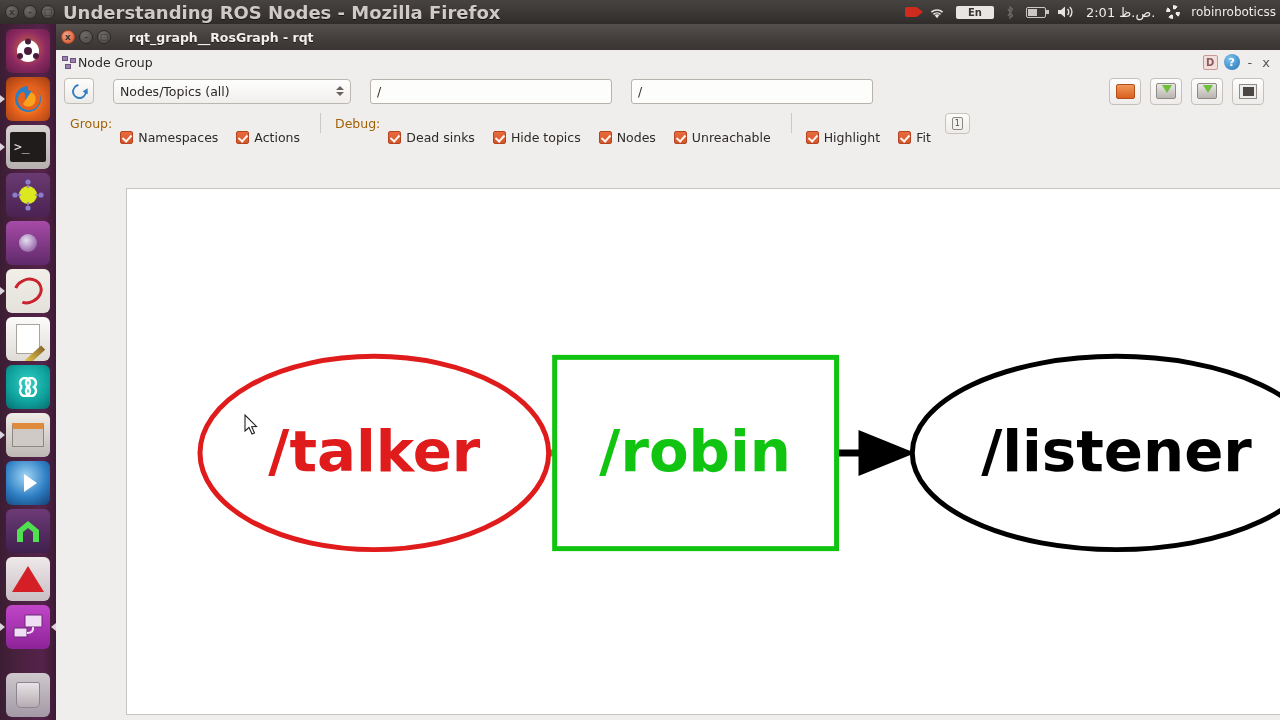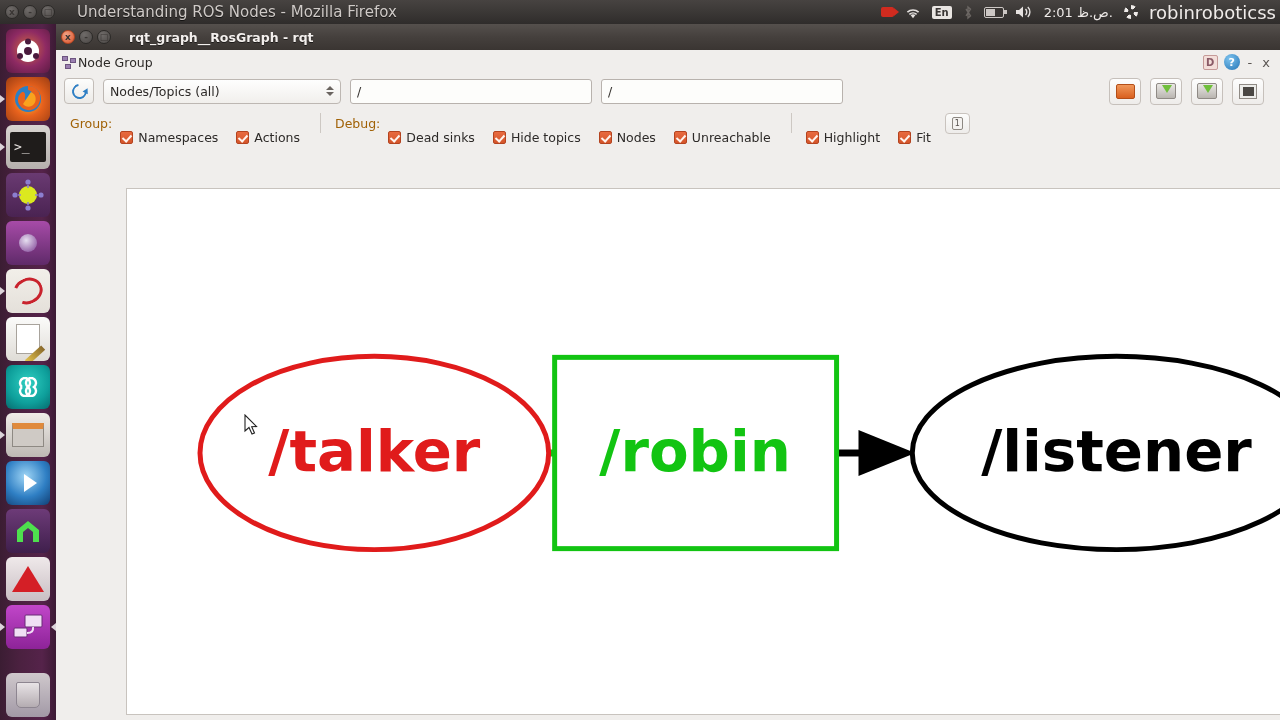--- a/index.html
+++ b/index.html
@@ -18,35 +18,35 @@
     display: flex; align-items: center;
     color: #e6e2e0; font-size: 12.5px;
   }
   .win-btns { display: flex; align-items: center; gap: 4px; margin-left: 5px; }
   .wb { width: 14px; height: 14px; border-radius: 50%;
         background: radial-gradient(circle at 35% 30%, #6f6b69, #4a4644);
         border: 1px solid #2b2927; position: relative; }
   .wb.active { background: radial-gradient(circle at 35% 30%, #f0a184, #d9522a); border-color:#b24420;}
   .wb span { position:absolute; inset:0; color:#3a3634; font-size:9px;
              line-height:12px; text-align:center; font-weight:bold; }
-  #fx-title { margin-left: 22px; color: #cfcac7; font-size: 15px; font-weight: normal;
+  #fx-title { margin-left: 8px; color: #cfcac7; font-size: 18px; font-weight: bold;
               text-shadow: 0 1px 0 rgba(0,0,0,.6); }
   #tray { margin-left: auto; display: flex; align-items: center; gap: 11px; padding-right: 4px; }
   #tray .ti { display:flex; align-items:center; justify-content:center; height:24px; }
   .rec-dot { width:13px; height:10px; background:#d02b1f; border-radius:2px; position:relative;}
   .rec-dot:after{content:"";position:absolute;right:-5px;top:1px;border-left:5px solid #d02b1f;
                  border-top:4px solid transparent;border-bottom:4px solid transparent;}
   .kbd-en { background:#e9e5e2; color:#3a3634; font-size:10px; font-weight:bold;
-            border-radius:2px; padding:1px 3px; line-height:11px;}
+            border-radius:2px; padding:1px 12px; line-height:11px;}
   .batt { width:20px;height:11px;border:1.5px solid #ccc7c4;border-radius:2px;position:relative;
           background:#3a3634;}
   .batt:after{content:"";position:absolute;right:-4px;top:2.5px;width:3px;height:4px;background:#ccc7c4;}
   .batt i{position:absolute;left:1px;top:1px;bottom:1px;width:9px;background:#ccc7c4;display:block;}
   #clock { font-size:13px; color:#efebe9; }
-  #user { font-size:18px; color:#efebe9; }
+  #user { font-size:12px; color:#efebe9; }
   .gear { width:14px;height:14px;border-radius:50%;
           background:conic-gradient(#efebe9 0 12%, #3b3836 0 25%, #efebe9 0 37%, #3b3836 0 50%,
                                     #efebe9 0 62%, #3b3836 0 75%, #efebe9 0 87%, #3b3836 0);
           position:relative;}
   .gear:after{content:"";position:absolute;inset:4px;border-radius:50%;background:#3b3836;}
 
   
   #launcher {
     position: absolute; left: 0; top: 24px; width: 56px; height: 696px;
     background: linear-gradient(to right, #3b1d33 0%, #4b2140 35%, #55234a 75%, #3c1a34 100%);
@@ -116,21 +116,21 @@
   .dock-btn { width:15px;height:15px;border:1px solid #c59a98; border-radius:2px;
               background:#f3ded9; color:#8a5a66; font-size:10px; font-weight:bold;
               display:flex;align-items:center;justify-content:center; }
   .help-btn { width:16px;height:16px;border-radius:50%;
               background:radial-gradient(circle at 35% 30%, #7ec3ee, #2273b5);
               color:#fff;font-size:11px;font-weight:bold;display:flex;
               align-items:center;justify-content:center;}
   .mini-btn { color:#5a5552; font-size:13px; padding:0 2px; }
 
   
-  #toolbar1 { height:34px; display:flex; align-items:center; gap:9px; padding:0 8px; }
+  #toolbar1 { height:34px; display:flex; align-items:center; gap:19px; padding:0 8px; }
   .tb-btn { width:30px;height:26px;border:1px solid #c3bdb8;border-radius:4px;
             background:linear-gradient(#fdfdfc,#eceae7);
             display:flex;align-items:center;justify-content:center; }
   .refresh-ic { width:15px;height:15px;border:2.6px solid #2f7fc4;border-radius:50%;
                 border-top-color:transparent; transform:rotate(35deg); position:relative;}
   .refresh-ic:after{content:"";position:absolute;right:-3px;top:-1px;
         border-left:5px solid #2f7fc4;border-top:3px solid transparent;border-bottom:3px solid transparent;
         transform:rotate(22deg);}
   .combo { width:238px; height:25px; border:1px solid #bdb7b2; border-radius:4px;
            background:linear-gradient(#fefefe,#f1efec);

